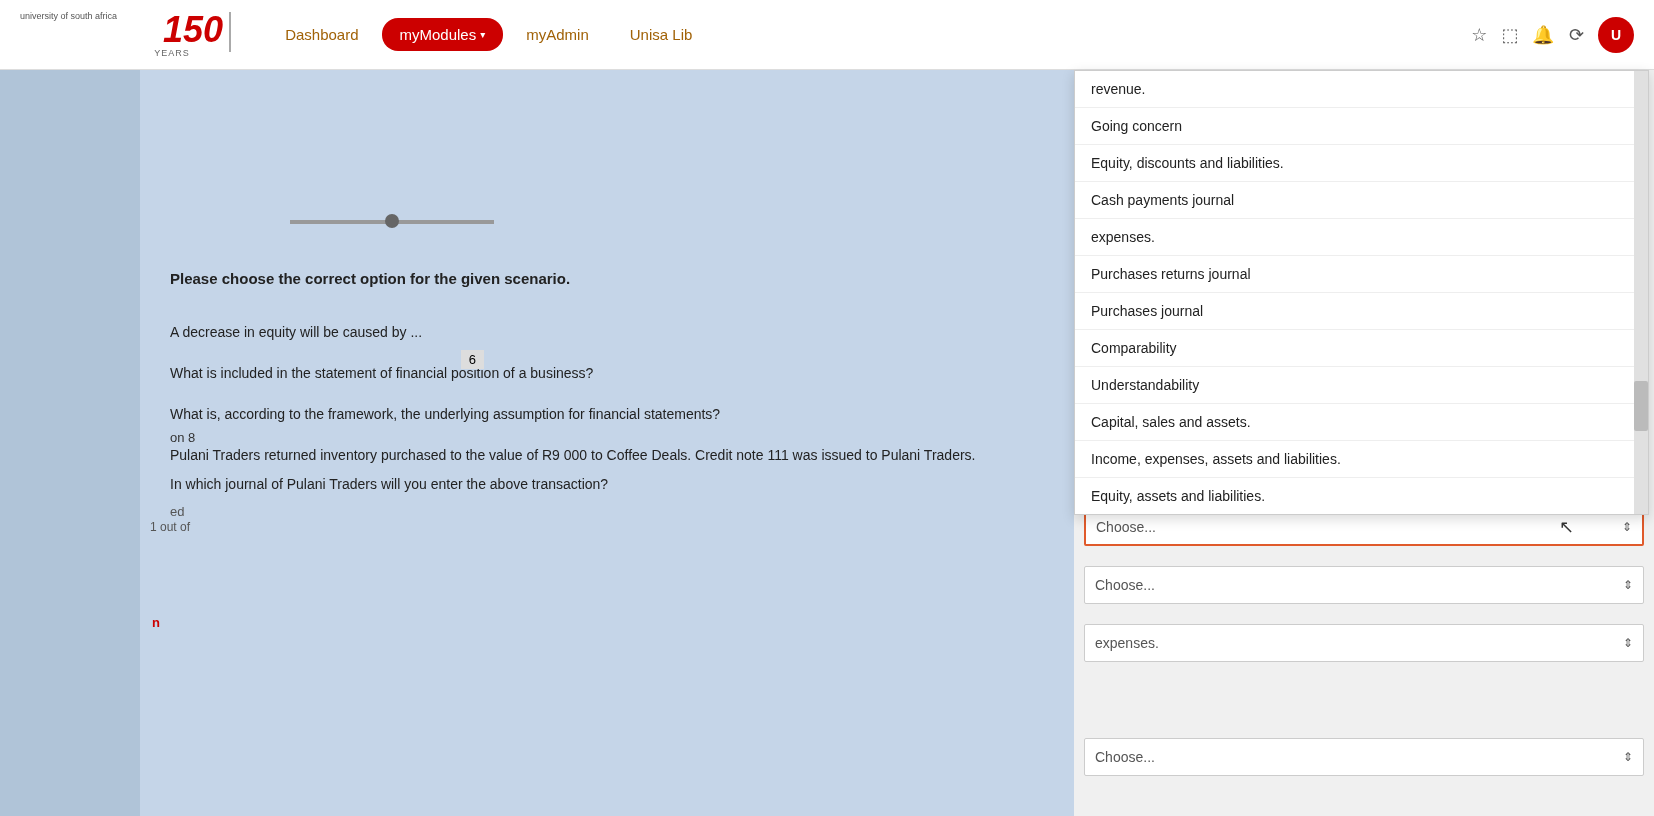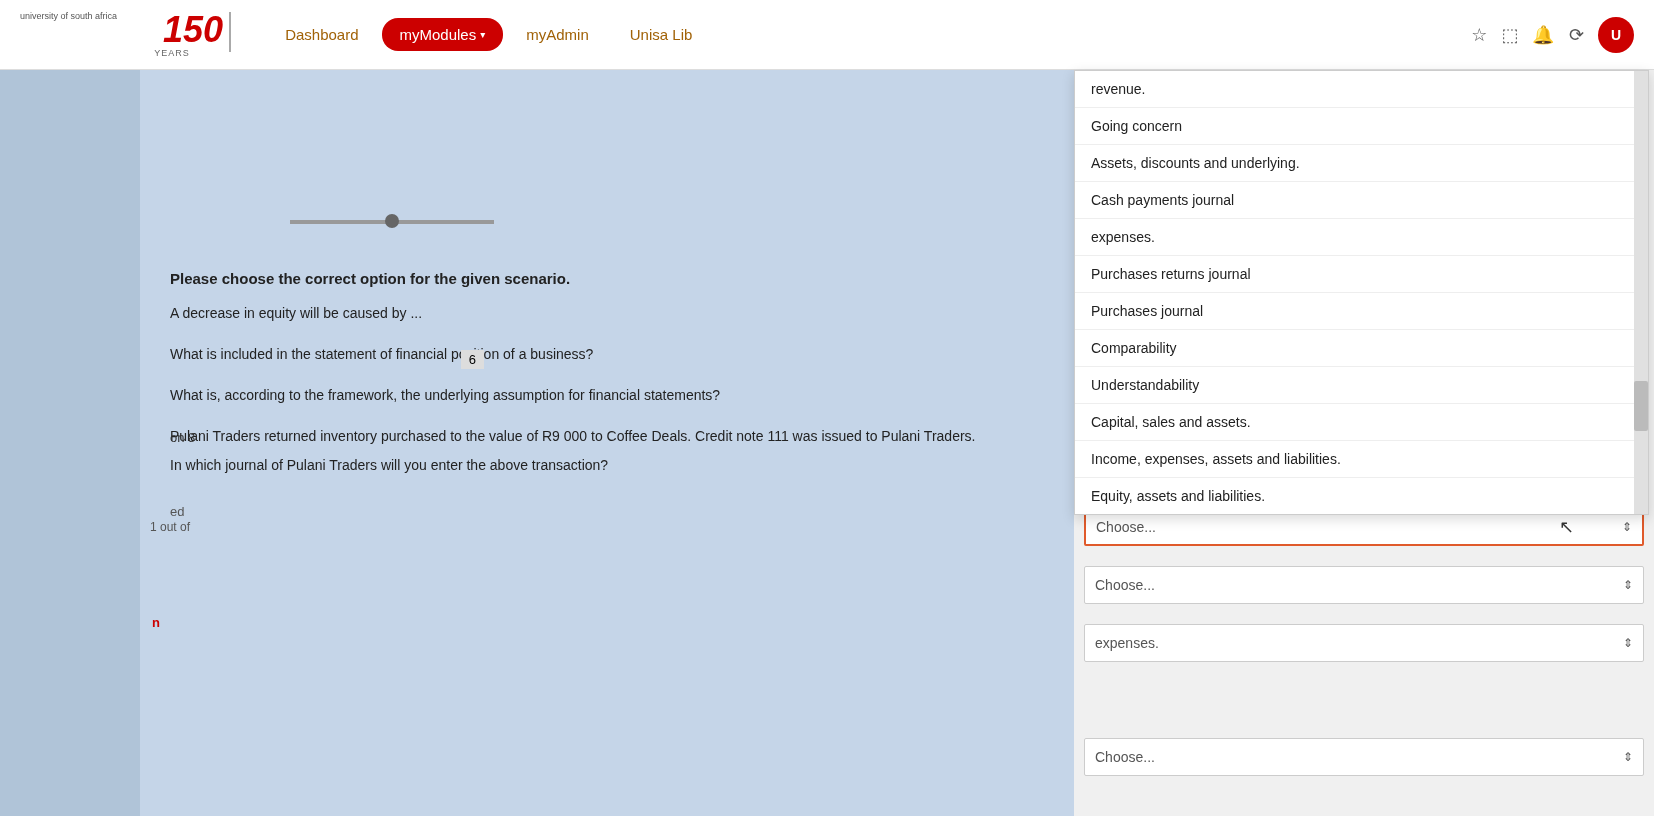--- a/index.html
+++ b/index.html
@@ -236,21 +236,21 @@
       <div style="font-size:13px;color:#555;">ed</div>
     </div>
     <div style="position:absolute;left:10px;top:450px;">
       <div style="font-size:12px;color:#555;">1 out of</div>
     </div>
     <div style="position:absolute;left:12px;top:545px;">
       <div style="font-size:13px;color:#c00;font-weight:bold;">n</div>
     </div>
 
     <div style="margin-top:180px;">
-      <p style="font-size:15px;font-weight:bold;color:#222;margin-bottom:16px;">Please choose the correct option for the given scenario.</p>
+      <p style="font-size:15px;font-weight:bold;color:#222;margin-bottom:35px;">Please choose the correct option for the given scenario.</p>
     </div>
 
     <div class="question-block" style="margin-bottom:20px;">
       <p class="question-text">A decrease in equity will be caused by ...</p>
     </div>
 
     <div class="question-block" style="margin-bottom:20px;">
       <p class="question-text">What is included in the statement of financial position of a business?</p>
     </div>
 
@@ -269,21 +269,21 @@
 
     <div style="position:absolute;right:590px;top:280px;background:#ddd;padding:2px 8px;font-size:13px;">6</div>
   </div>
 
   <div style="width:580px;height:100%;position:relative;background:#f0f0f0;flex-shrink:0;">
 
     <div class="dropdown-overlay" style="top:0;left:0;right:14px;">
       <ul class="dropdown-list">
         <li>revenue.</li>
         <li style="font-weight:500;">Going concern</li>
-        <li>Assets, discounts and underlying.</li>
+        <li>Equity, discounts and liabilities.</li>
         <li>Cash payments journal</li>
         <li>expenses.</li>
         <li>Purchases returns journal</li>
         <li>Purchases journal</li>
         <li>Comparability</li>
         <li>Understandability</li>
         <li>Capital, sales and assets.</li>
         <li>Income, expenses, assets and liabilities.</li>
         <li style="border-bottom:none;">Equity, assets and liabilities.</li>
       </ul>

